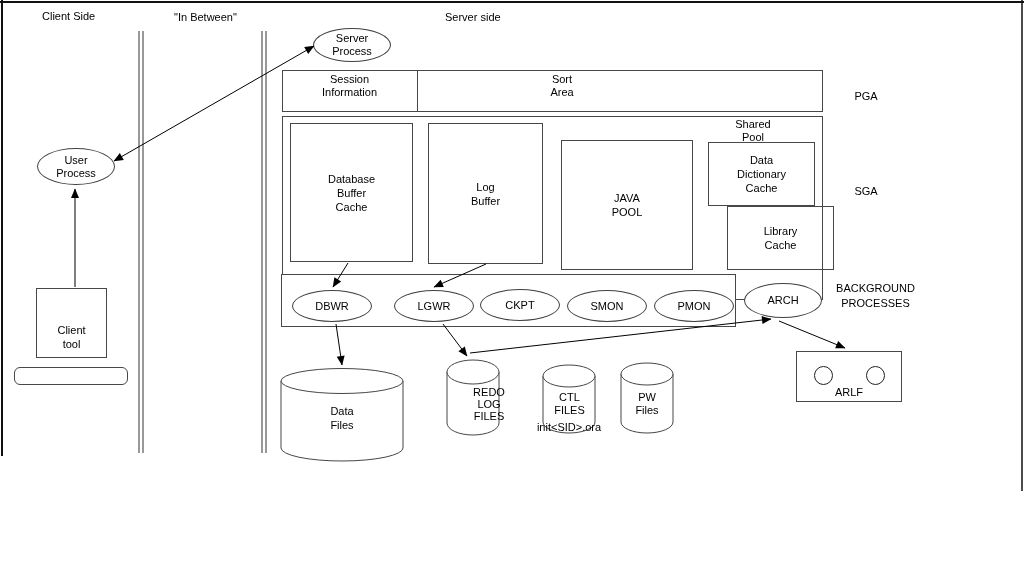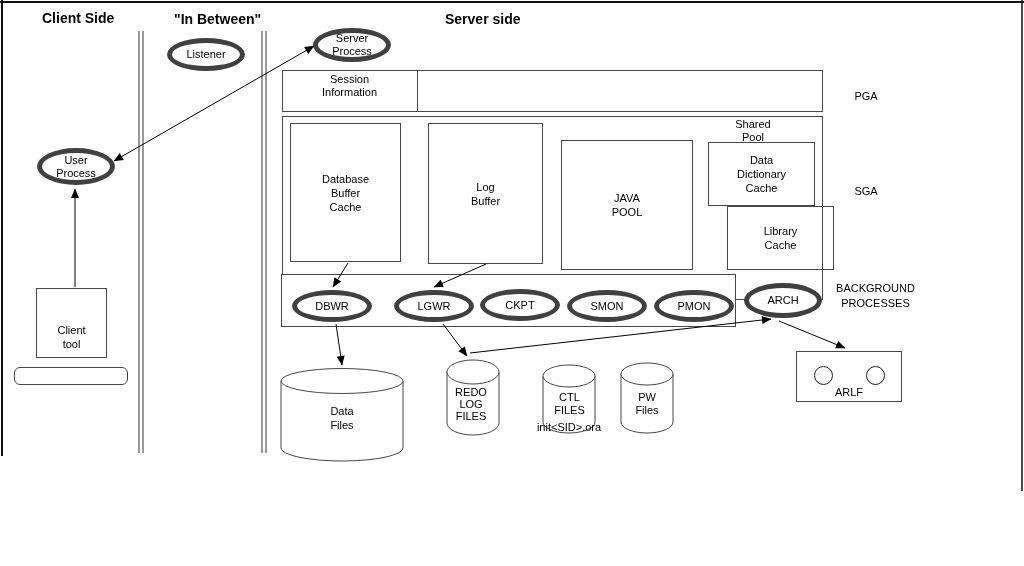--- a/index.html
+++ b/index.html
@@ -2,26 +2,26 @@
 <html><head>
 <meta charset="utf-8">
 <style>
   html,body{margin:0;padding:0;background:#fff;}
   #canvas{
     position:relative;width:1024px;height:566px;background:#fff;
     font-family:"Liberation Sans", sans-serif;font-size:11px;color:#000;
     overflow:hidden;
   }
   svg.layer{position:absolute;left:0;top:0;}
-  .title{position:absolute;font-weight:bold;font-size:14px;white-space:pre;}
+  .title{position:absolute;font-weight:normal;font-size:11px;white-space:pre;}
   .box{position:absolute;border:1px solid #474747;box-sizing:border-box;background:transparent;z-index:2;}
   .whitebox{background:#fff;}
   .flexc{display:flex;align-items:center;justify-content:center;text-align:center;white-space:pre-line;line-height:14px;}
   .ellipse{
-    position:absolute;border:5px solid #404040;border-radius:50%;background:#fff;box-sizing:border-box;
+    position:absolute;border:1px solid #404040;border-radius:50%;background:#fff;box-sizing:border-box;
     display:flex;align-items:center;justify-content:center;text-align:center;
     white-space:pre-line;line-height:13px;z-index:4;
   }
   .lbl{position:absolute;text-align:center;white-space:pre-line;line-height:13px;z-index:6;}
   .circle{position:absolute;width:19px;height:19px;border:1px solid #222;border-radius:50%;background:#fff;box-sizing:border-box;z-index:4;}
   #bg-process-box{z-index:3;}
   #arlf-box{z-index:3;}
   #svg-arrows{z-index:5;pointer-events:none;}
   #svg-base{z-index:1;}
   .divider{position:absolute;top:0;bottom:0;border-left:1px solid #474747;}
@@ -61,26 +61,28 @@
 
   <div class="title" style="left:42px;top:10px;">Client Side</div>
   <div class="title" style="left:174px;top:11px;">"In Between"</div>
   <div class="title" style="left:445px;top:11px;">Server side</div>
 
   <div class="box" id="pga-box" style="left:282px;top:70px;width:541px;height:42px;">
     <div class="divider" style="left:134px;"></div>
   </div>
   <div class="lbl" style="left:292px;top:73px;width:115px;text-align:center;">Session
 Information</div>
+  <div class="lbl" style="left:517px;top:73px;width:90px;">Sort
+Area</div>
   <div class="lbl" style="left:845px;top:90px;width:42px;">PGA</div>
 
   <div class="box" id="sga-box" style="left:282px;top:116px;width:541px;height:184px;"></div>
   <div class="lbl" style="left:845px;top:185px;width:42px;">SGA</div>
 
-  <div class="box flexc" style="left:290px;top:123px;width:111px;height:139px;">Database
+  <div class="box flexc" style="left:290px;top:123px;width:123px;height:139px;">Database
 Buffer
 Cache</div>
   <div class="box flexc" style="left:428px;top:123px;width:115px;height:141px;">Log
 Buffer</div>
   <div class="box flexc" style="left:561px;top:140px;width:132px;height:130px;">JAVA
 POOL</div>
   <div class="lbl" style="left:723px;top:118px;width:60px;">Shared
 Pool</div>
   <div class="box flexc" style="left:708px;top:142px;width:107px;height:64px;">Data
 Dictionary
@@ -92,38 +94,37 @@
   <div class="lbl" style="left:818px;top:281px;width:115px;line-height:15px;">BACKGROUND
 PROCESSES</div>
 
   <div class="ellipse" style="left:292px;top:290px;width:80px;height:32px;">DBWR</div>
   <div class="ellipse" style="left:394px;top:290px;width:80px;height:32px;">LGWR</div>
   <div class="ellipse" style="left:480px;top:289px;width:80px;height:32px;">CKPT</div>
   <div class="ellipse" style="left:567px;top:290px;width:80px;height:32px;">SMON</div>
   <div class="ellipse" style="left:654px;top:290px;width:80px;height:32px;">PMON</div>
   <div class="ellipse" style="left:744px;top:283px;width:78px;height:35px;">ARCH</div>
 
-  <div class="ellipse" style="left:167px;top:38px;width:78px;height:33px;">Listener</div>
   <div class="ellipse" style="left:313px;top:28px;width:78px;height:34px;">Server
 Process</div>
   <div class="ellipse" style="left:37px;top:148px;width:78px;height:37px;">User
 Process</div>
 
   <div class="box flexc" style="left:36px;top:288px;width:71px;height:70px;padding-top:28px;">Client
 tool</div>
   <div class="box" style="left:14px;top:367px;width:114px;height:18px;border-radius:6px;"></div>
 
   <div class="box whitebox" id="arlf-box" style="left:796px;top:351px;width:106px;height:51px;"></div>
   <div class="circle" style="left:814px;top:366px;"></div>
   <div class="circle" style="left:866px;top:366px;"></div>
   <div class="lbl" style="left:796px;top:386px;width:106px;">ARLF</div>
 
   <div class="lbl" style="left:302px;top:404px;width:80px;line-height:14px;">Data
 Files</div>
-  <div class="lbl" style="left:447px;top:386px;width:48px;line-height:12px;">REDO
+  <div class="lbl" style="left:465px;top:386px;width:48px;line-height:12px;">REDO
 LOG
 FILES</div>
   <div class="lbl" style="left:543px;top:391px;width:53px;">CTL
 FILES</div>
   <div class="lbl" style="left:621px;top:391px;width:52px;">PW
 Files</div>
   <div class="lbl" style="left:519px;top:421px;width:100px;">init&lt;SID&gt;.ora</div>
 
   <svg id="svg-arrows" class="layer" width="1024" height="566" viewBox="0 0 1024 566">
     <defs>

